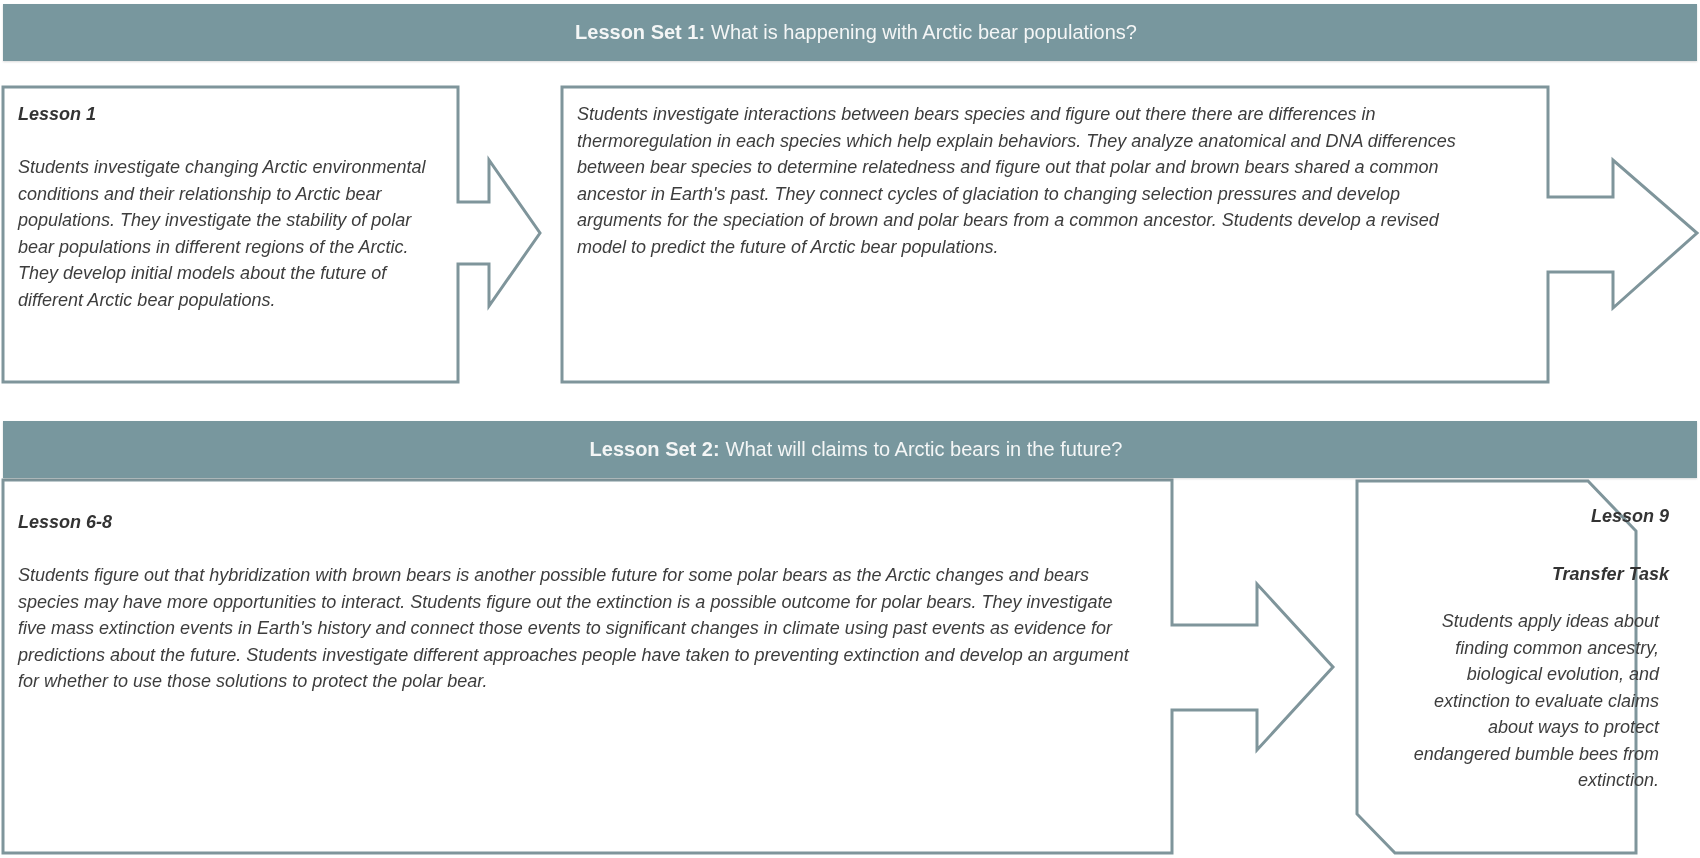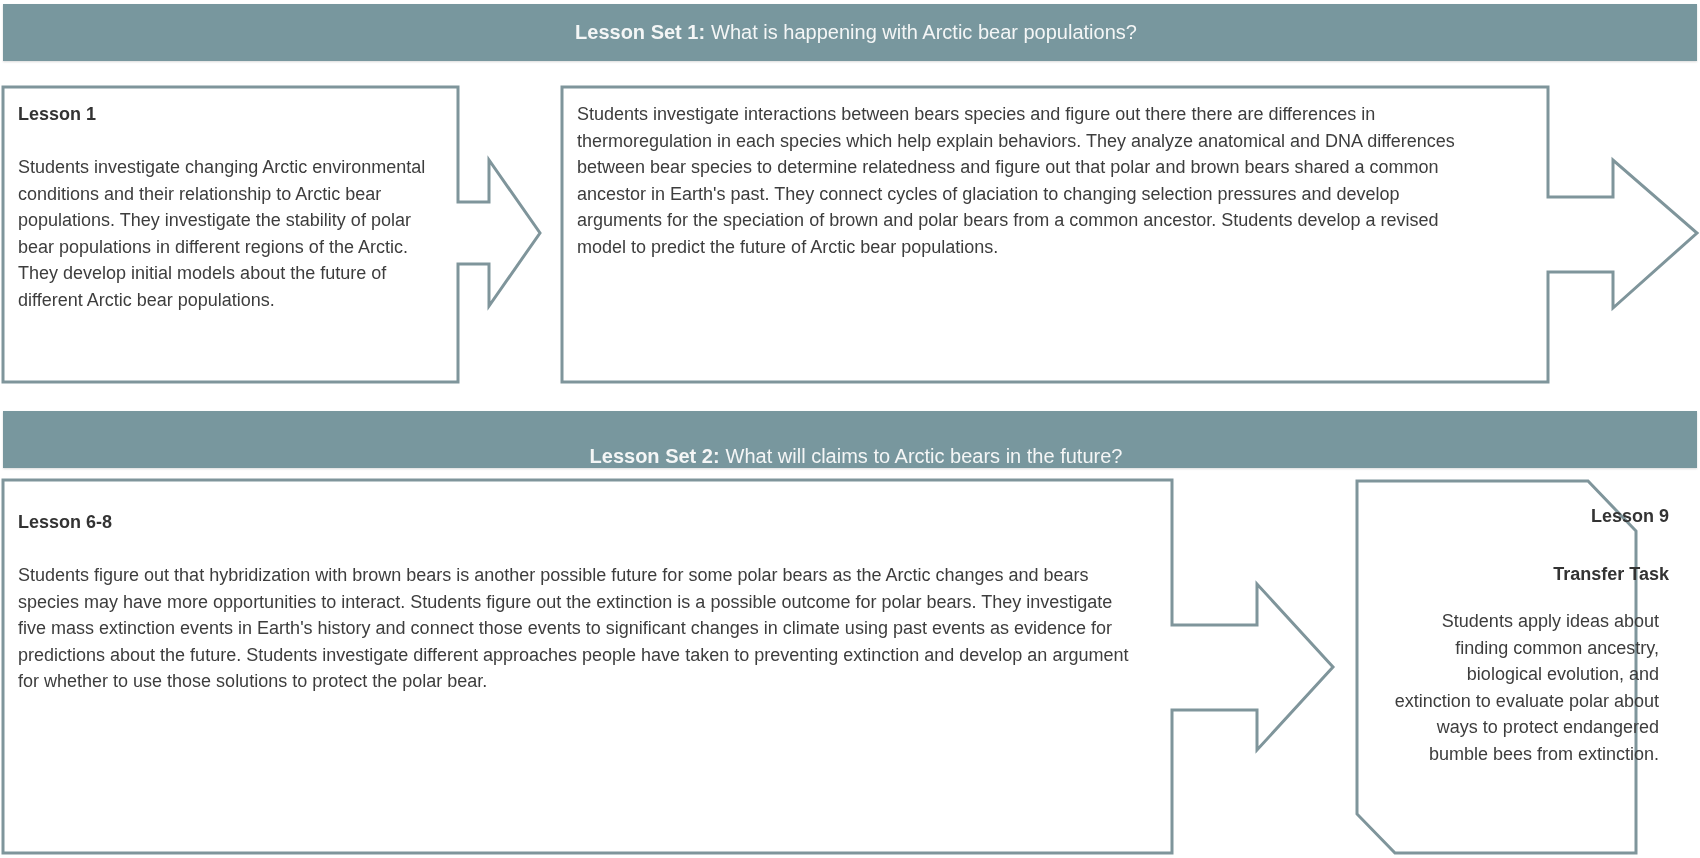--- a/index.html
+++ b/index.html
@@ -3,21 +3,21 @@
 <meta charset="utf-8">
 <style>
   html, body { margin: 0; padding: 0; background: #ffffff; }
   body { width: 1700px; height: 858px; position: relative; overflow: hidden;
          font-family: "Liberation Sans", "DejaVu Sans", sans-serif; color: #3a3a3a; }
   .banner { position: absolute; left: 3px; width: 1694px; height: 57px; background: #78979e;
             color: #f4f6f6; font-size: 20px; display: flex; align-items: center; justify-content: center;
             box-shadow: 0 1px 2px rgba(0,0,0,0.15); }
   .banner b { font-weight: bold; margin-right: 6px; margin-left: 12px; }
   svg.shapes { position: absolute; left: 0; top: 0; }
-  .box-text { position: absolute; font-size: 18px; line-height: 26.5px; color: #3d3d3d; }
+  .box-text { position: absolute; font-size: 18px; line-height: 26.5px; color: #3d3d3d; font-style: italic; }
   .box-title { font-weight: bold; font-size: 18px; line-height: 26px; margin: 0 0 27px 0; color: #333; }
   .box-body { margin: 0; }
 </style>
 </head>
 <body>
 
 <svg class="shapes" width="1700" height="858">
   <g fill="#ffffff" stroke="#7f959b" stroke-width="3" stroke-linejoin="miter">
 
     <path d="M3,87 L458,87 L458,202 L489,202 L489,160 L540,233 L489,306 L489,264 L458,264 L458,382 L3,382 Z"></path>
@@ -37,27 +37,27 @@
 
 <div class="box-text" style="left:18px; top:101px; width:430px;">
   <p class="box-title">Lesson 1</p>
   <p class="box-body">Students investigate changing Arctic environmental conditions and their relationship to Arctic bear populations. They investigate the stability of polar bear populations in different regions of the Arctic. They develop initial models about the future of different Arctic bear populations.</p>
 </div>
 
 <div class="box-text" style="left:577px; top:101px; width:970px;">
   <p class="box-body" style="width:885px;">Students investigate interactions between bears species and figure out there there are differences in thermoregulation in each species which help explain behaviors. They analyze anatomical and DNA differences between bear species to determine relatedness and figure out that polar and brown bears shared a common ancestor in Earth's past. They connect cycles of glaciation to changing selection pressures and develop arguments for the speciation of brown and polar bears from a common ancestor. Students develop a revised model to predict the future of Arctic bear populations.</p>
 </div>
 
-<div class="banner" style="top:411px;align-items:flex-end;">
+<div class="banner" style="top:421px;">
   <b>Lesson Set 2:</b>
   <span>What will claims to Arctic bears in the future?</span>
 </div>
 
 <div class="box-text" style="left:18px; top:509px; width:1125px;">
   <p class="box-title">Lesson 6-8</p>
   <p class="box-body">Students figure out that hybridization with brown bears is another possible future for some polar bears as the Arctic changes and bears species may have more opportunities to interact. Students figure out the extinction is a possible outcome for polar bears. They investigate five mass extinction events in Earth's history and connect those events to significant changes in climate using past events as evidence for predictions about the future. Students  investigate different approaches people have taken to preventing extinction and develop an argument for whether to use those solutions to protect the polar bear.</p>
 </div>
 
 <div class="box-text" style="left:1389px; top:503px; width:280px;text-align:right;">
   <p class="box-title" style="margin-bottom:0;">Lesson 9</p>
   <p class="box-title" style="margin-bottom:21px;margin-top:32px;">Transfer Task</p>
-  <p class="box-body" style="width:270px;">Students apply ideas about finding common ancestry, biological evolution, and extinction to evaluate polar about ways to protect endangered bumble bees from extinction.</p>
+  <p class="box-body" style="width:270px;">Students apply ideas about finding common ancestry, biological evolution, and extinction to evaluate claims about ways to protect endangered bumble bees from extinction.</p>
 </div>
 
 </body></html>

